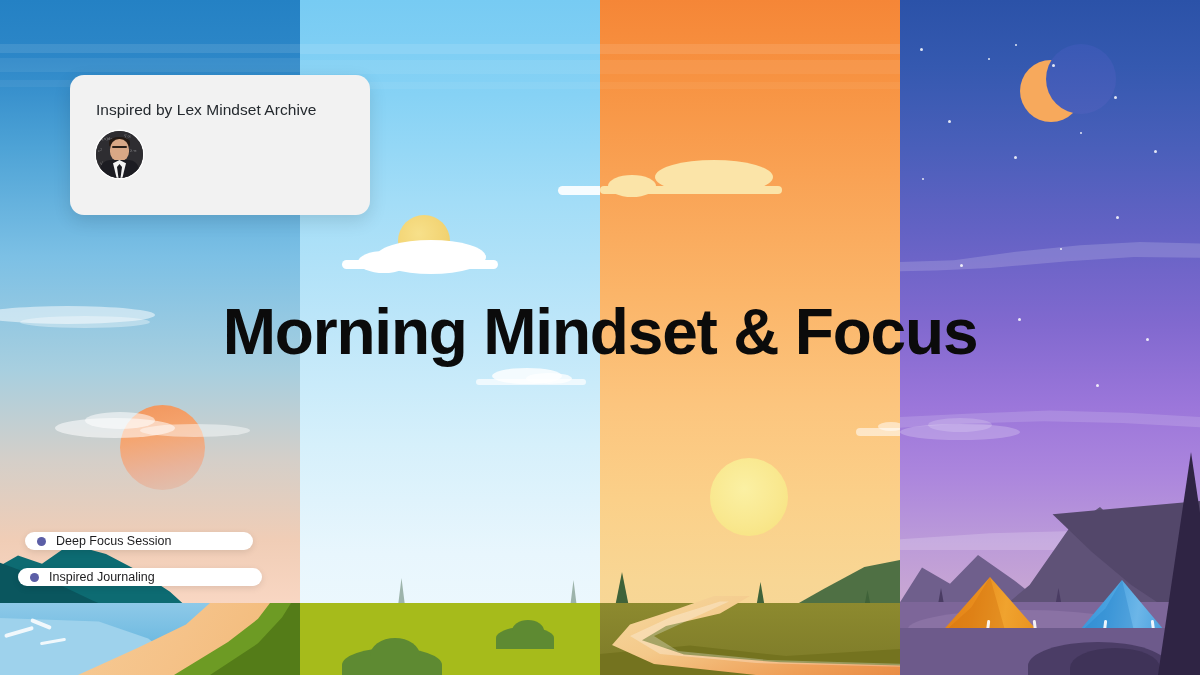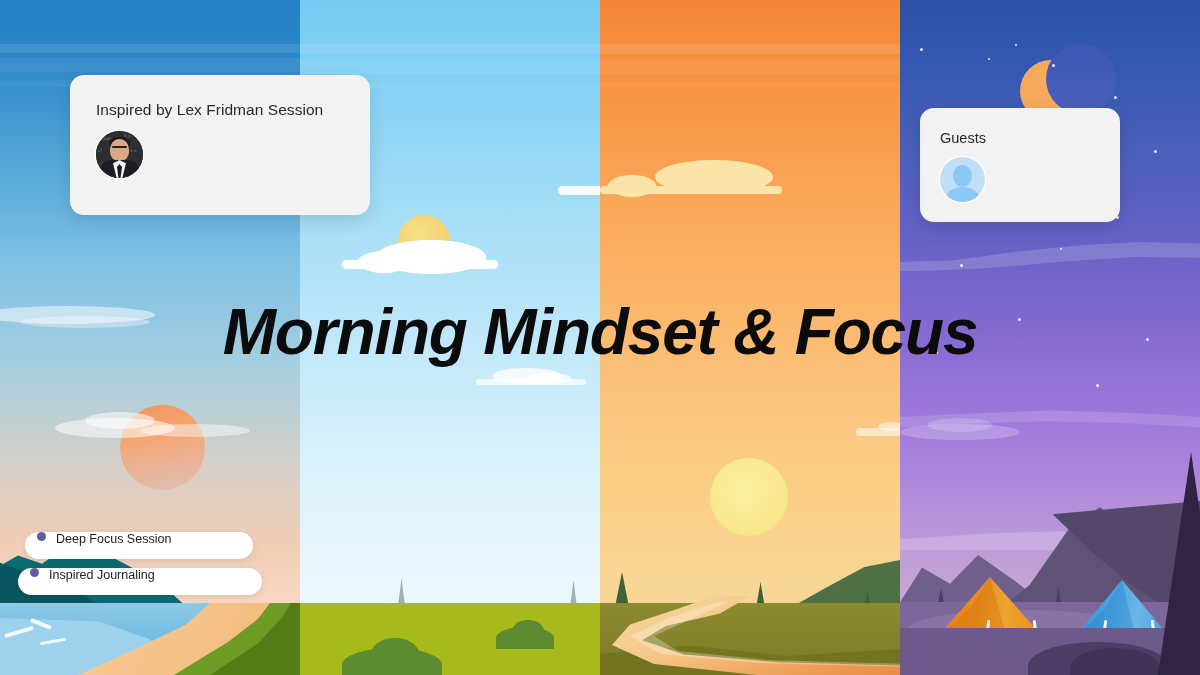--- a/index.html
+++ b/index.html
@@ -291,21 +291,20 @@
     background:rgba(255,255,255,.18); border-radius:50%;
   }
 
   
   #hero-title {
     position:absolute; left:0; top:297px; width:1200px;
     text-align:center;
     font-size:64px; font-weight:700; letter-spacing:-1.2px;
     color:#0b0b0b; line-height:1.12;
     font-family:"Liberation Sans", sans-serif;
-    font-style:italic;
   }
 
   
   .card {
     position:absolute; background:#f2f2f2;
     border-radius:14px;
     box-shadow:0 6px 18px rgba(0,0,0,.12);
   }
   #inspired-card {
     left:70px; top:75px; width:300px; height:140px;
@@ -364,22 +363,22 @@
     position:absolute; left:13px; top:8px; width:19px; height:22px;
     border-radius:50%; background:#8cc8f5;
   }
   #guests-avatar .g-body {
     position:absolute; left:6px; top:30px; width:33px; height:22px;
     border-radius:50% 50% 0 0; background:#8cc8f5;
   }
 
   
   .chip {
-    position:absolute; display:flex; align-items:flex-start;
-    height:27px; padding:0 14px 0 12px;
+    position:absolute; display:flex; align-items:center;
+    height:18px; padding:0 14px 0 12px;
     background:#ffffff; border-radius:14px;
     box-shadow:0 2px 7px rgba(0,0,0,.10);
   }
   .chip .dot {
     width:9px; height:9px; border-radius:50%;
     background:#5b5ea6; margin-right:10px; flex:0 0 auto;
   }
   .chip .chip-label {
     font-size:12.5px; color:#1d1d1f; white-space:nowrap;
   }
@@ -500,45 +499,38 @@
     <div class="tent-flap" id="flap-b2"></div>
     <div id="night-ground-dark"></div>
     <div id="night-bush"></div>
     <div id="night-bush2"></div>
     <div class="night-pine" id="pine-big"></div>
   </div>
 
   <div id="hero-title">Morning Mindset &amp; Focus</div>
 
   <div class="card" id="inspired-card">
-    <div id="inspired-label">Inspired by Lex Fridman Session</div>
+    <div id="inspired-label">Inspired by Lex Mindset Archive</div>
     <div id="inspired-avatar">
       <div class="board"></div>
       <span class="eq" style="left:3px;  top:5px;">∫f(x)dx</span>
       <span class="eq" style="left:28px; top:3px;">∑∞</span>
       <span class="eq" style="left:2px;  top:17px;">e²</span>
       <span class="eq" style="left:34px; top:16px;">λ⋅π</span>
       <span class="eq" style="left:4px;  top:30px;">√n</span>
       <span class="eq" style="left:35px; top:31px;">∂x</span>
       <div class="hair"></div>
       <div class="head"></div>
       <div class="brow"></div>
       <div class="body"></div>
       <div class="shirt"></div>
       <div class="tie"></div>
     </div>
   </div>
 
-  <div class="card" id="guests-card">
-    <div id="guests-label">Guests</div>
-    <div id="guests-avatar">
-      <div class="g-head"></div>
-      <div class="g-body"></div>
-    </div>
-  </div>
 
   <div class="chip" id="chip-focus">
     <span class="dot"></span>
     <span class="chip-label">Deep Focus Session</span>
   </div>
   <div class="chip" id="chip-gratitude">
     <span class="dot"></span>
     <span class="chip-label">Inspired Journaling</span>
   </div>
 

